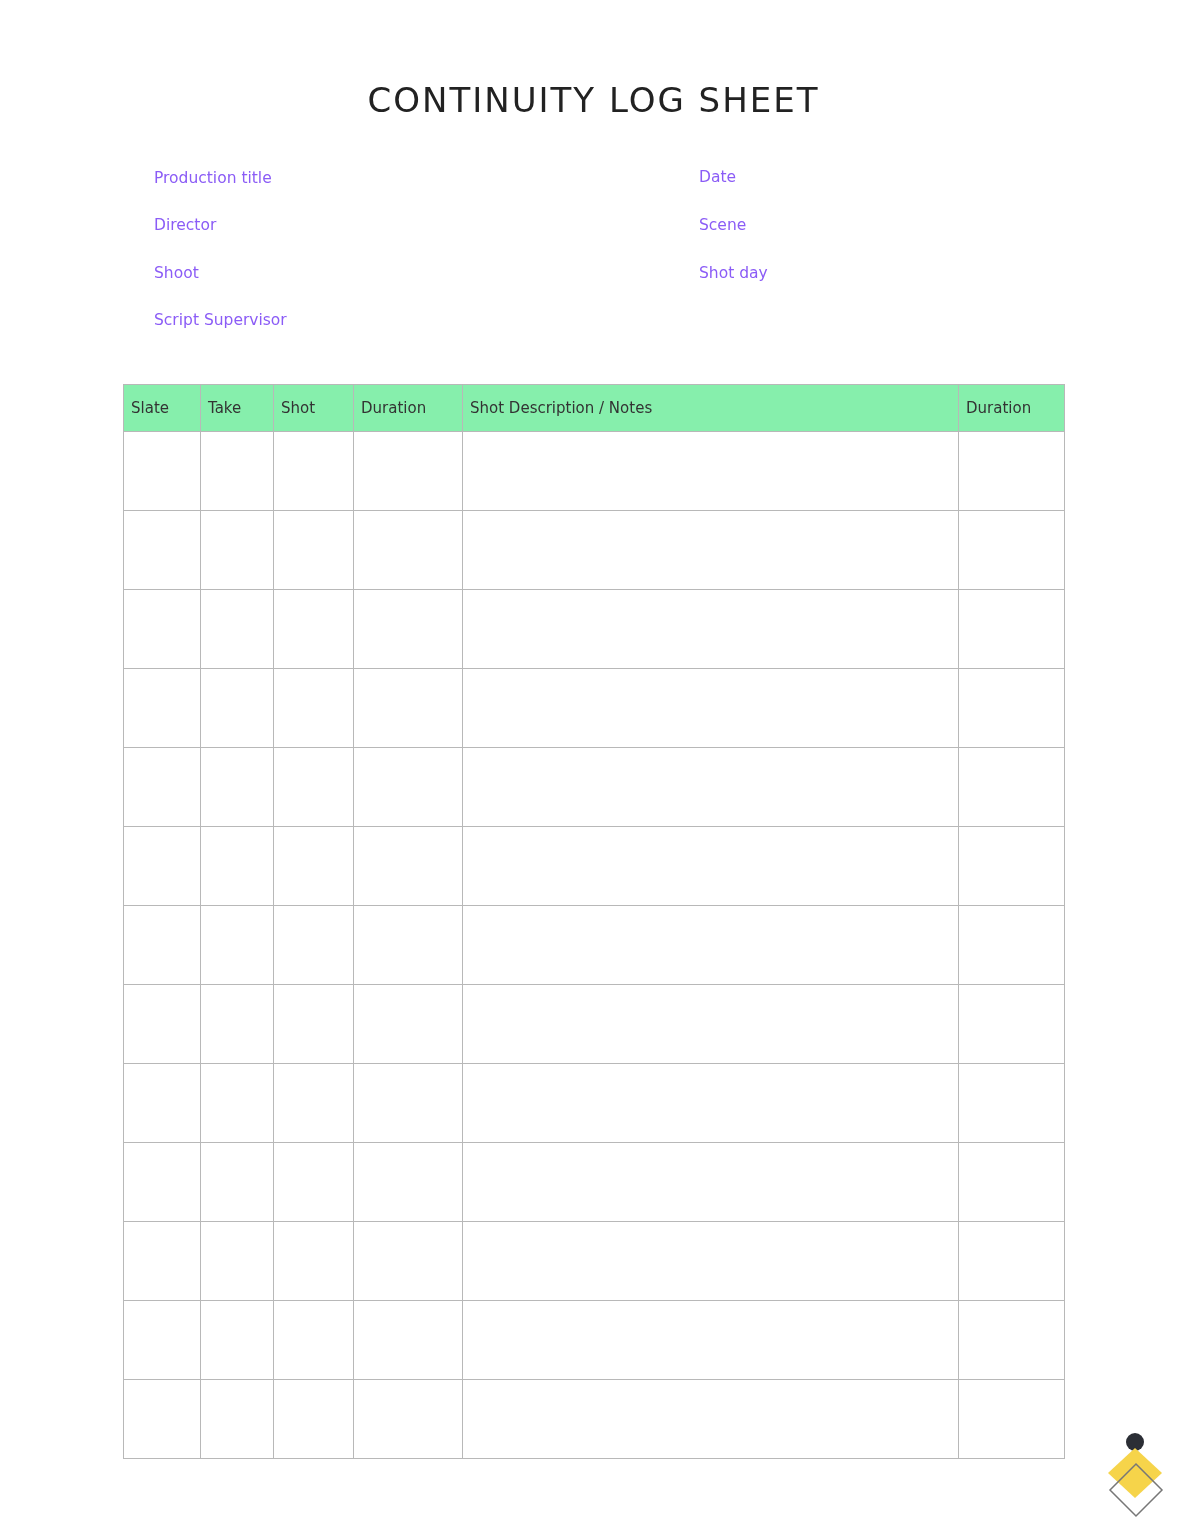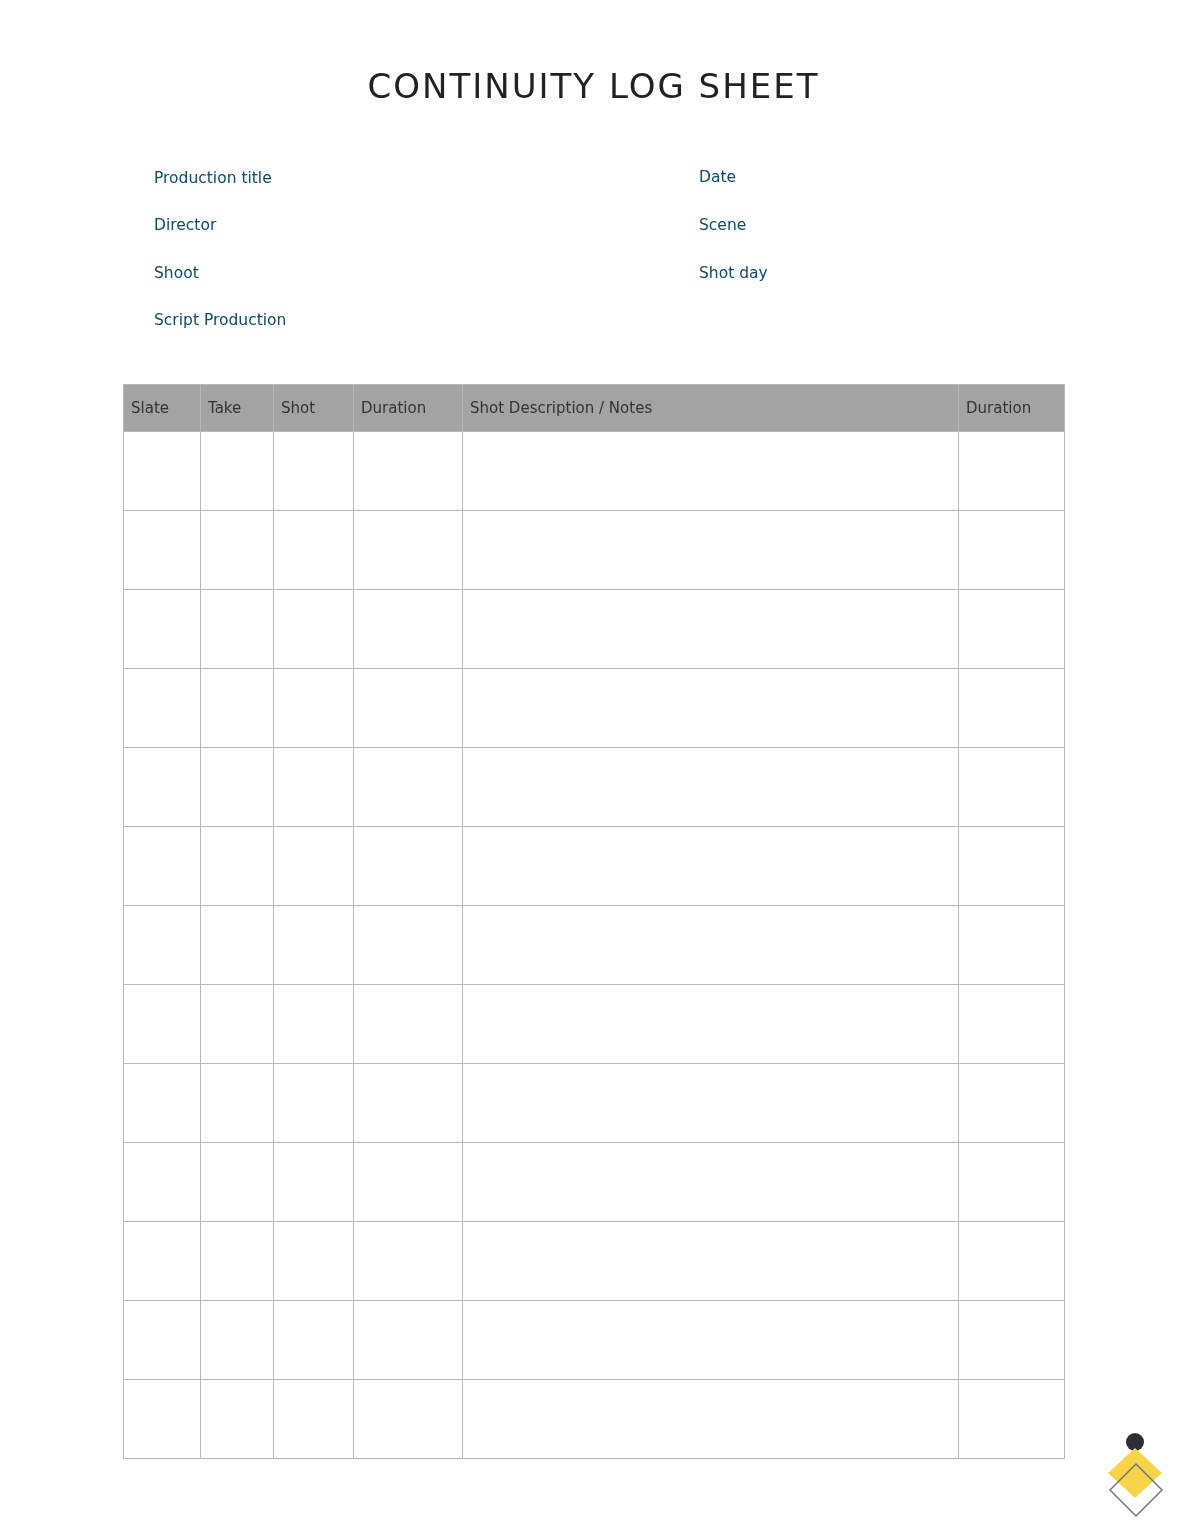--- a/index.html
+++ b/index.html
@@ -1,33 +1,33 @@
 <!DOCTYPE html>
 <html><head>
 <meta charset="utf-8">
 <style>
   html, body { margin:0; padding:0; background:#ffffff; }
   body { width:1187px; height:1536px; position:relative; overflow:hidden; font-family:"DejaVu Sans", sans-serif; color:#4a4a4a; }
-  .title { position:absolute; left:0; width:1187px; top:66px; text-align:center; font-family:"DejaVu Sans", sans-serif; font-size:34px; letter-spacing:2px; color:#222; font-weight:normal; }
-  .field { position:absolute; font-size:15.5px; color:#0c4a6e;text-align:right; }
+  .title { position:absolute; left:0; width:1187px; top:80px; text-align:center; font-family:"DejaVu Sans", sans-serif; font-size:34px; letter-spacing:2px; color:#222; font-weight:normal; }
+  .field { position:absolute; font-size:15.5px; color:#8b5cf6;text-align:right; }
   table.log { position:absolute; left:123px; top:384px; width:941px; border-collapse:collapse; table-layout:fixed; }
   table.log th, table.log td { border:1px solid #b8b8b8; }
-  table.log th { background:#a3a3a3; height:46px; text-align:left; font-weight:normal; font-size:15px; color:#333; padding:0 7px; vertical-align:middle; }
+  table.log th { background:#86efac; height:46px; text-align:left; font-weight:normal; font-size:15px; color:#333; padding:0 7px; vertical-align:middle; }
   table.log td { height:76px; background:#fff; }
   .logo { position:absolute; left:1100px; top:1428px; width:70px; height:90px; }
 </style>
 </head>
 <body>
 
 <div class="title">CONTINUITY LOG SHEET</div>
 
 <div class="field" style="left:154px;top:169px;">Production title</div>
 <div class="field" style="left:154px;top:216px;">Director</div>
 <div class="field" style="left:154px;top:264px;">Shoot</div>
-<div class="field" style="left:154px;top:311px;">Script Production</div>
+<div class="field" style="left:154px;top:311px;">Script Supervisor</div>
 
 <div class="field" style="left:699px;top:168px;">Date</div>
 <div class="field" style="left:699px;top:216px;">Scene</div>
 <div class="field" style="left:699px;top:264px;">Shot day</div>
 
 <table class="log">
   <colgroup>
     <col style="width:77px">
       <col style="width:73px">
       <col style="width:80px">

